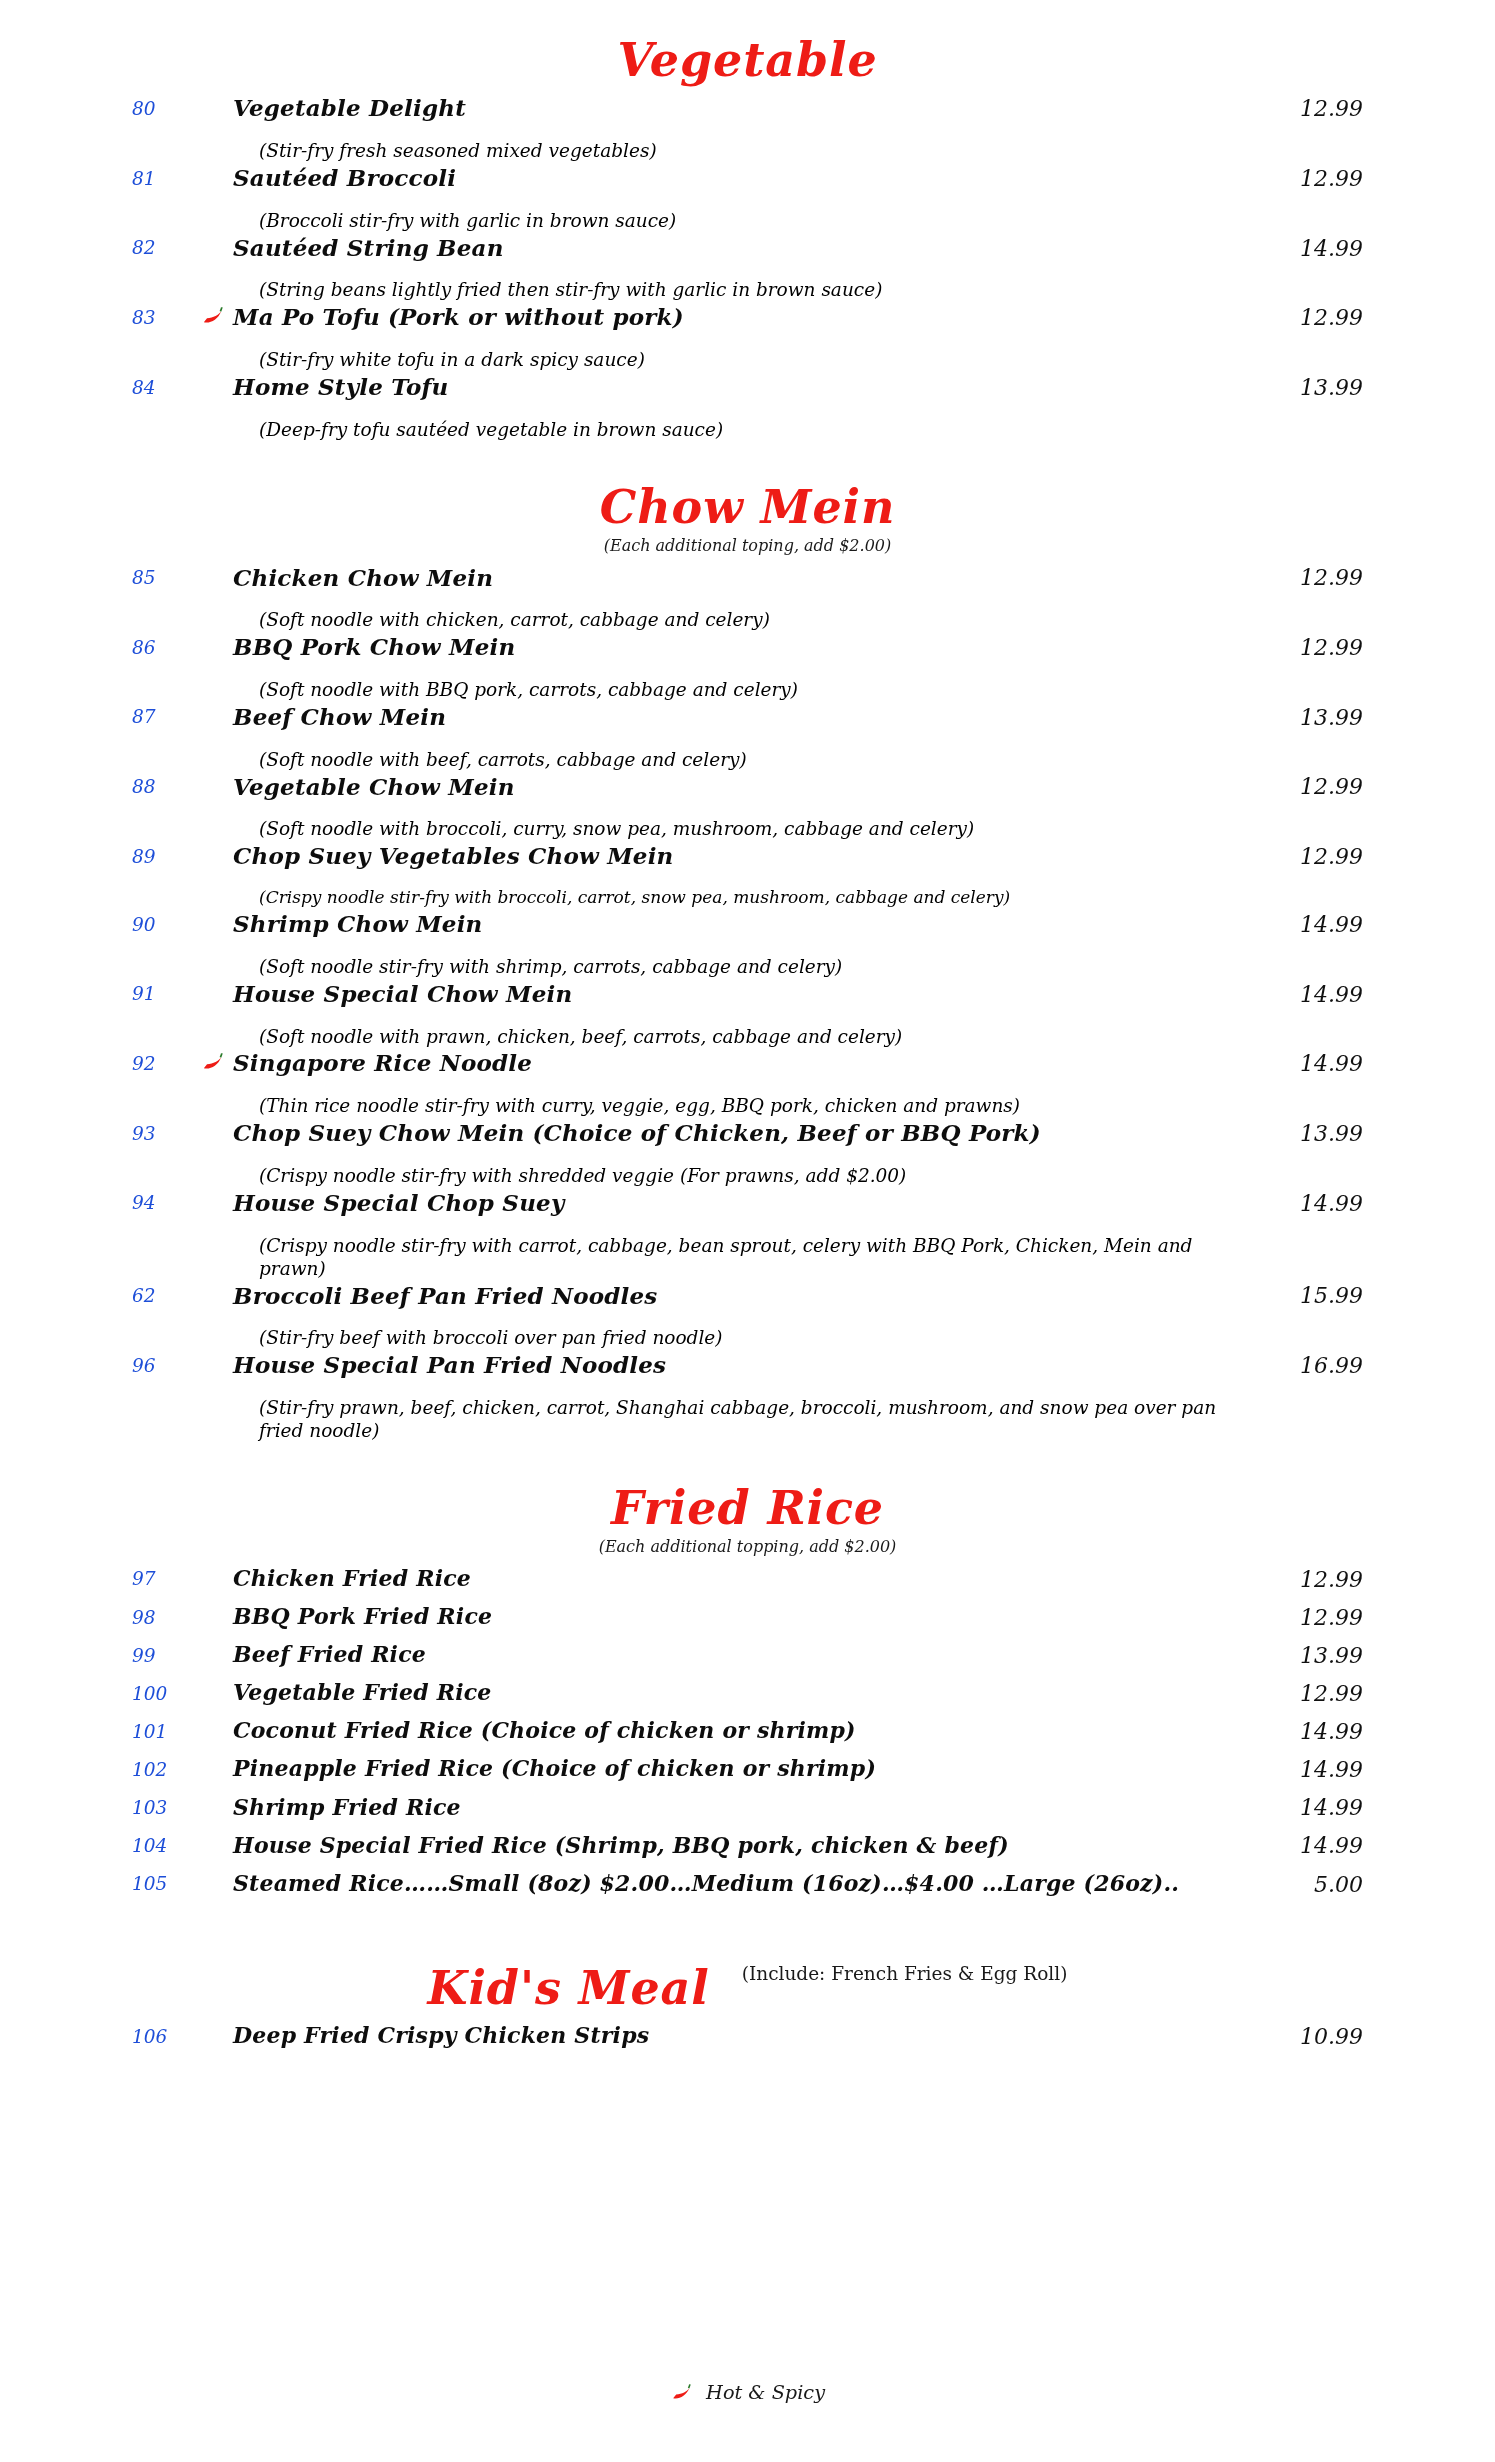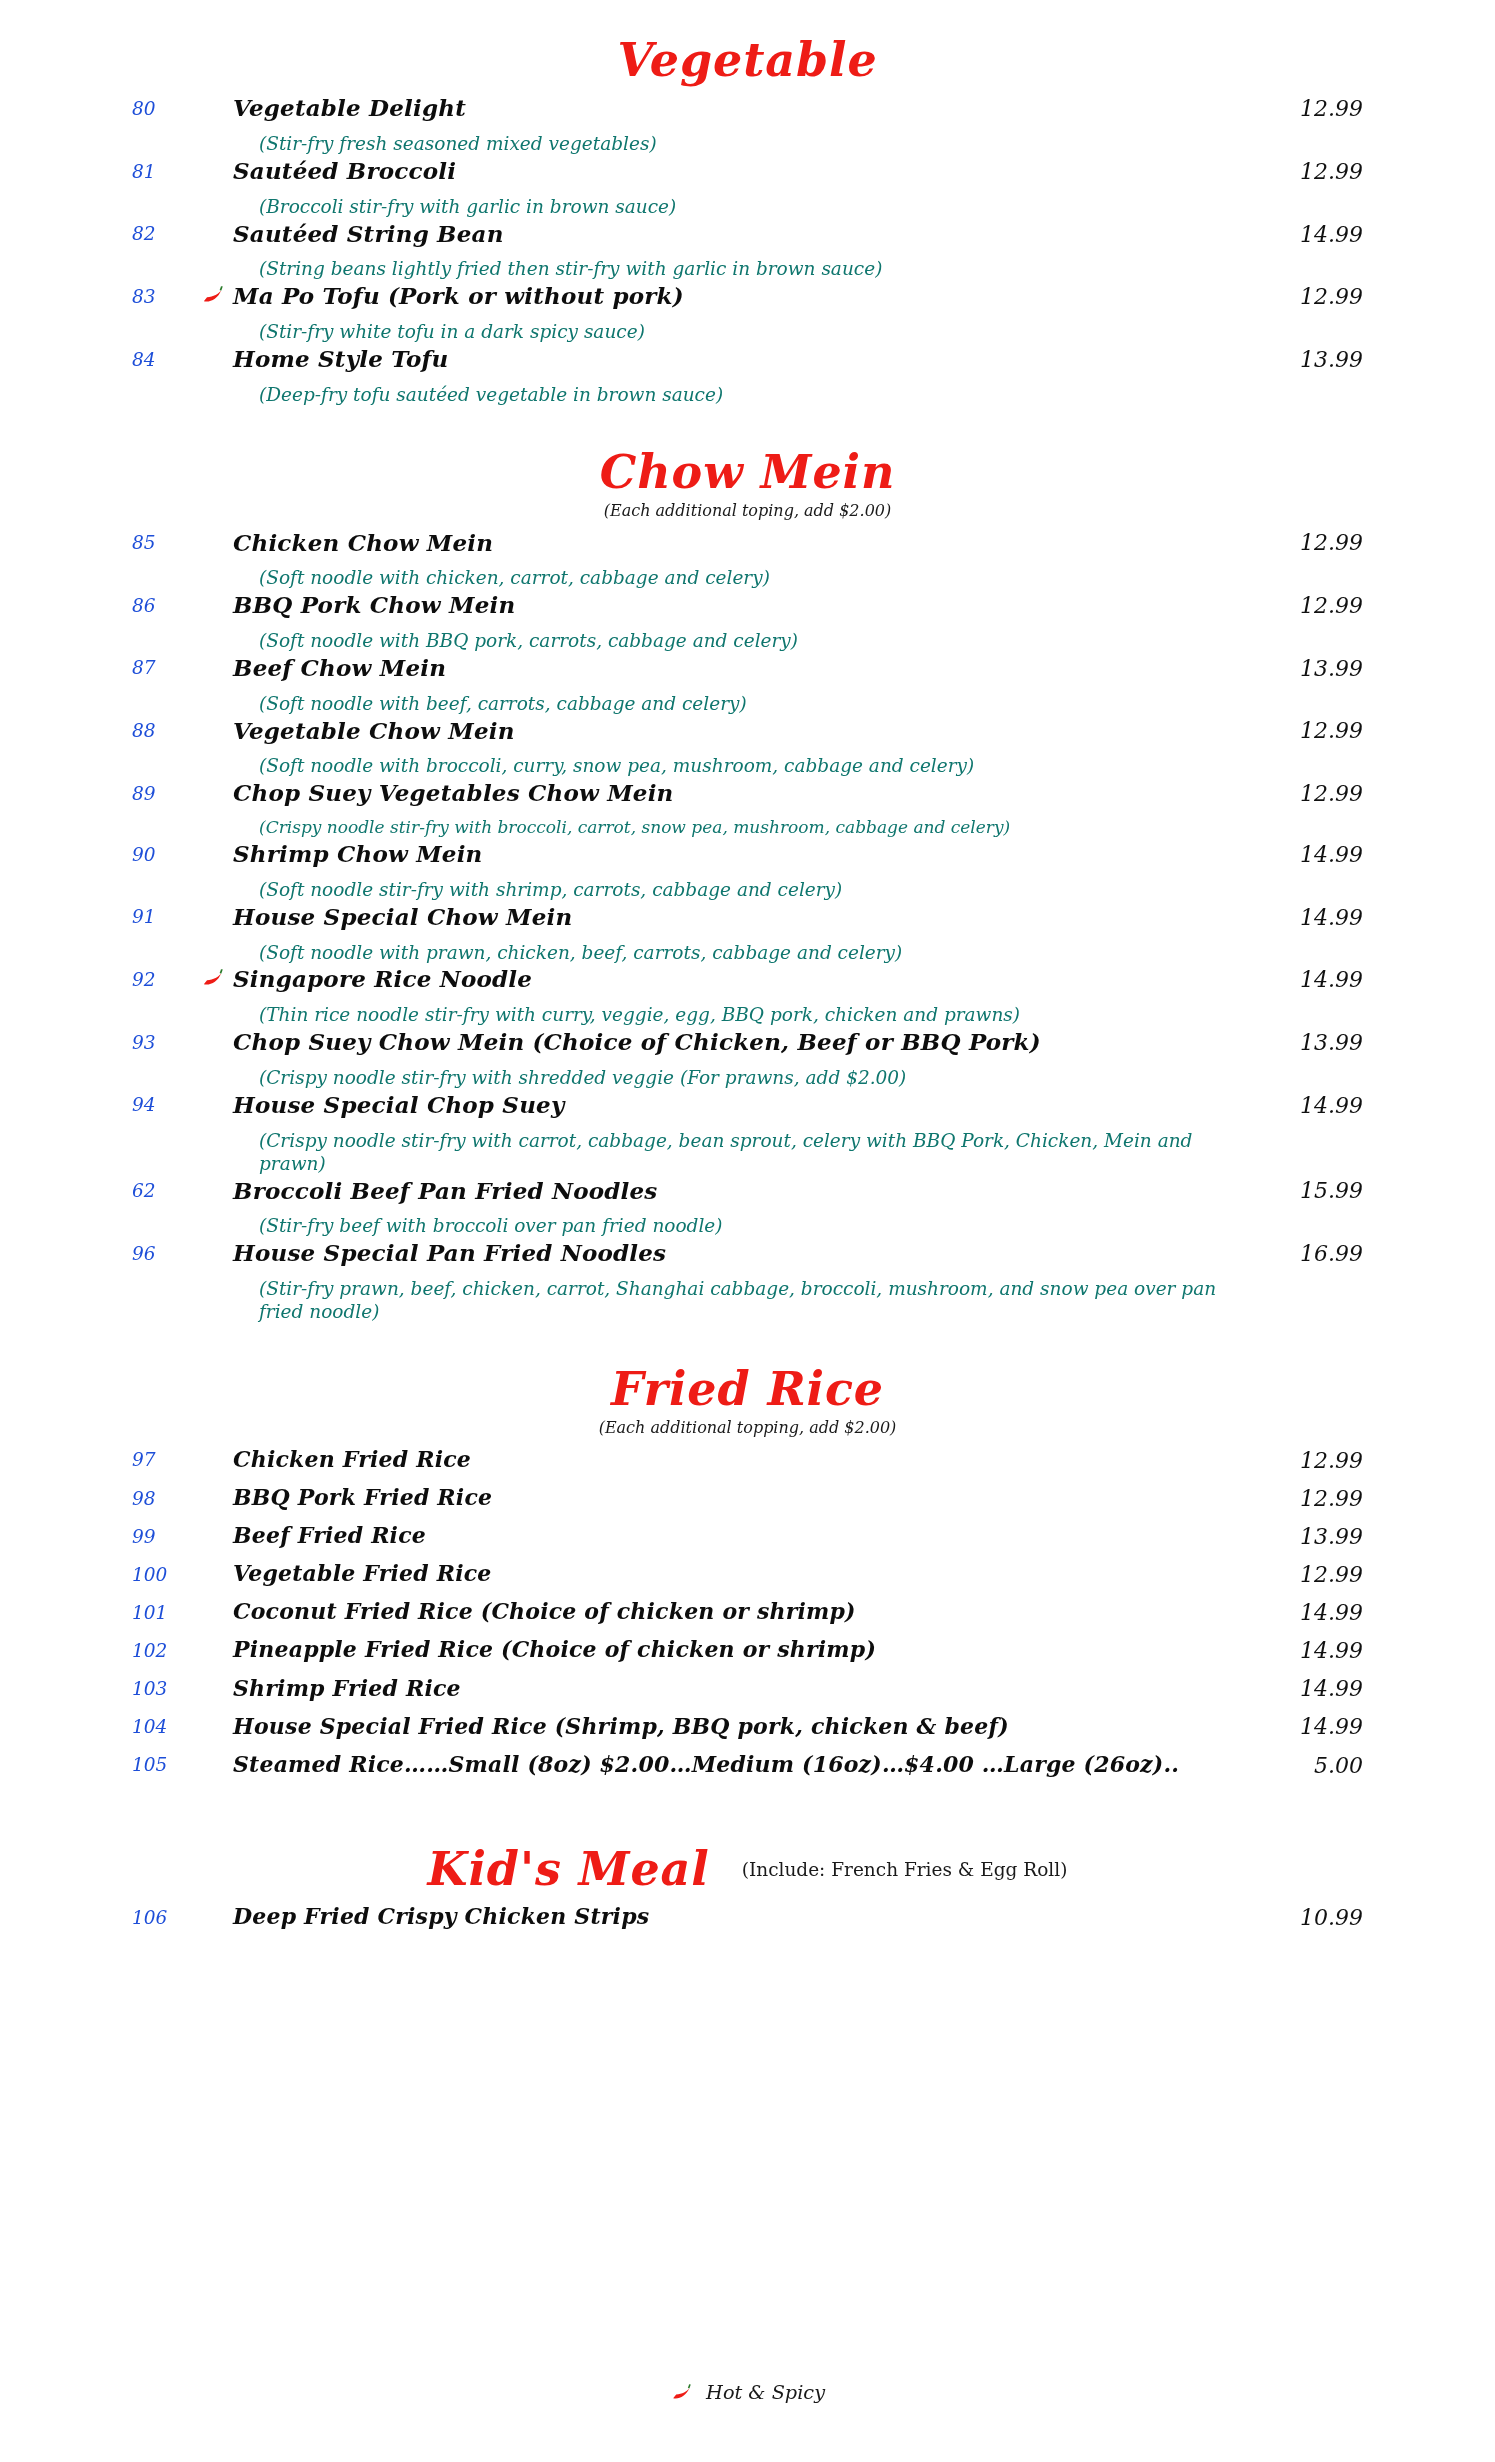--- a/index.html
+++ b/index.html
@@ -81,23 +81,23 @@
     font-weight: bold;
     font-size: 23px;
     line-height: 1.25;
     color: #0d0d0d;
     letter-spacing: 0.2px;
   }
   .desc {
     font-style: italic;
     font-size: 18.5px;
     line-height: 1.25;
-    color: #0f766e;
+    color: #000000;
     margin-left: 26px;
-    margin-top: 9px;
+    margin-top: 16px;
   }
   .desc.small {
     font-size: 17px;
   }
   .price {
     flex: 0 0 114px;
     width: 114px;
     text-align: right;
     font-style: italic;
     font-size: 22px;
@@ -105,21 +105,21 @@
     padding-top: 1.8px;
   }
 
   
   .item.compact { margin-bottom: 10.6px; }
   .item.compact .name { font-size: 22px; }
 
   
   .kids-head-row {
     display: flex;
-    align-items: center;
+    align-items: flex-start;
     justify-content: center;
     gap: 32px;
   }
   .kids-note {
     font-size: 18.5px;
     color: #1a1a1a;
   }
 
   
   .footer {

